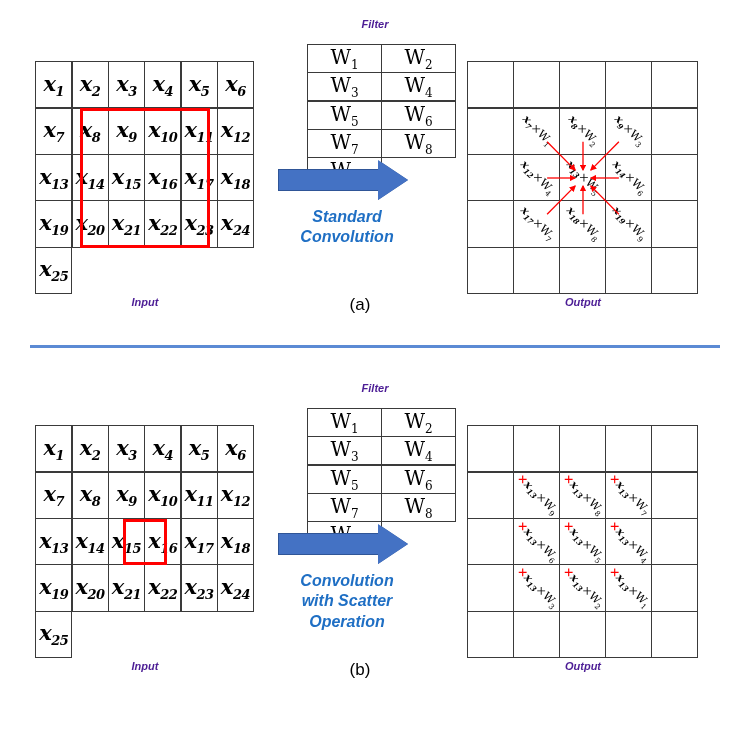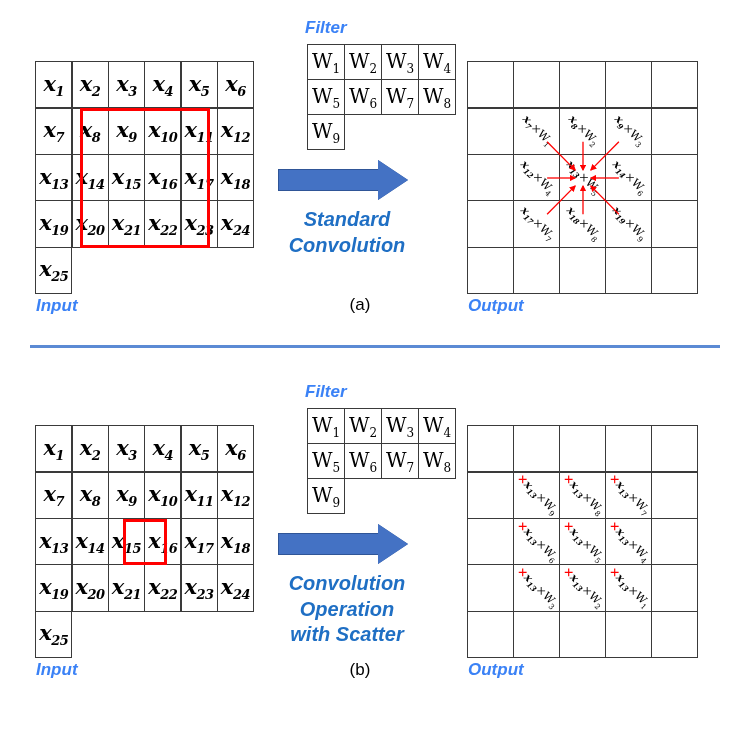--- a/index.html
+++ b/index.html
@@ -50,21 +50,21 @@
   .redbox{
     position:absolute;
     border:3.5px solid #ff0000;
     box-sizing:border-box;
     pointer-events:none;
     z-index:5;
   }
 
   
   .filter-grid{
-    grid-template-columns:repeat(4,1fr);
+    grid-template-columns:repeat(2,1fr);
     grid-template-rows:repeat(3,1fr);
     width:148px;height:105px;
   }
   .filter-grid .cell{border-width:1.5px;}
   .wlabel{
     font-family:"DejaVu Serif", serif;
     font-size:20px;color:#000;font-style:normal;font-weight:400;
     white-space:nowrap;
   }
   .wlabel sub{font-size:12px;}
@@ -93,21 +93,22 @@
   .prod sub{font-size:7.5px;font-style:italic;font-weight:700;}
   .prod .w{font-style:normal;font-weight:400;}
   .prod .w sub{font-style:normal;font-weight:400;font-size:7.5px;}
   .prod .xmark{color:#ff0000;font-weight:700;font-style:normal;font-size:11px;}
 
   
   .heading{
     position:absolute;
     font-family:"Liberation Sans", sans-serif;
     font-weight:bold;font-style:italic;
-    font-size:17px;color:#3b82f6;
+    font-size:11px;color:#4c1d95;
+    text-align:center;
   }
   .caption{
     position:absolute;
     font-family:"Liberation Sans", sans-serif;
     font-size:17px;color:#000;
     font-style:normal;font-weight:400;
     text-align:center;
   }
 
   
@@ -132,21 +133,21 @@
     border-top:20px solid transparent;
     border-bottom:20px solid transparent;
     border-left:30px solid #2f5597;
     z-index:-1;
   }
 
   .arrow-text{
     position:absolute;
     font-family:"Liberation Sans", sans-serif;
     font-weight:bold;font-style:italic;
-    font-size:20px;
+    font-size:16px;
     color:#1F6FC4;
     text-align:center;
     line-height:1.28;
     width:170px;
   }
 
   
   .arrows-svg{position:absolute;pointer-events:none;z-index:6;}
 </style>
 </head>
@@ -459,22 +460,22 @@
   <div class="redbox" id="redbox-b" style="left: 123.2px; top: 168.8px; width: 43.6px; height: 46.4px;"></div>
   <div class="heading" style="left:36px;top:310px;width:218px;">Input</div>
 
   <div class="arrow" style="left:278px;top:174px;width:134px;height:40px;">
     <div class="arrow-head-outline"></div>
     <div class="arrow-shaft"></div>
     <div class="arrow-head"></div>
   </div>
   <div class="arrow-text" id="arrowtext-b" style="left:262px;top:221px;">
       <div>Convolution</div>
+      <div>with Scatter</div>
       <div>Operation</div>
-      <div>with Scatter</div>
     </div>
 
   <div class="grid output-grid" id="output-b" style="left:468px;top:76px;">
       <div class="cell"></div>
       <div class="cell"></div>
       <div class="cell"></div>
       <div class="cell"></div>
       <div class="cell"></div>
       <div class="cell"></div>
       <div class="cell">

